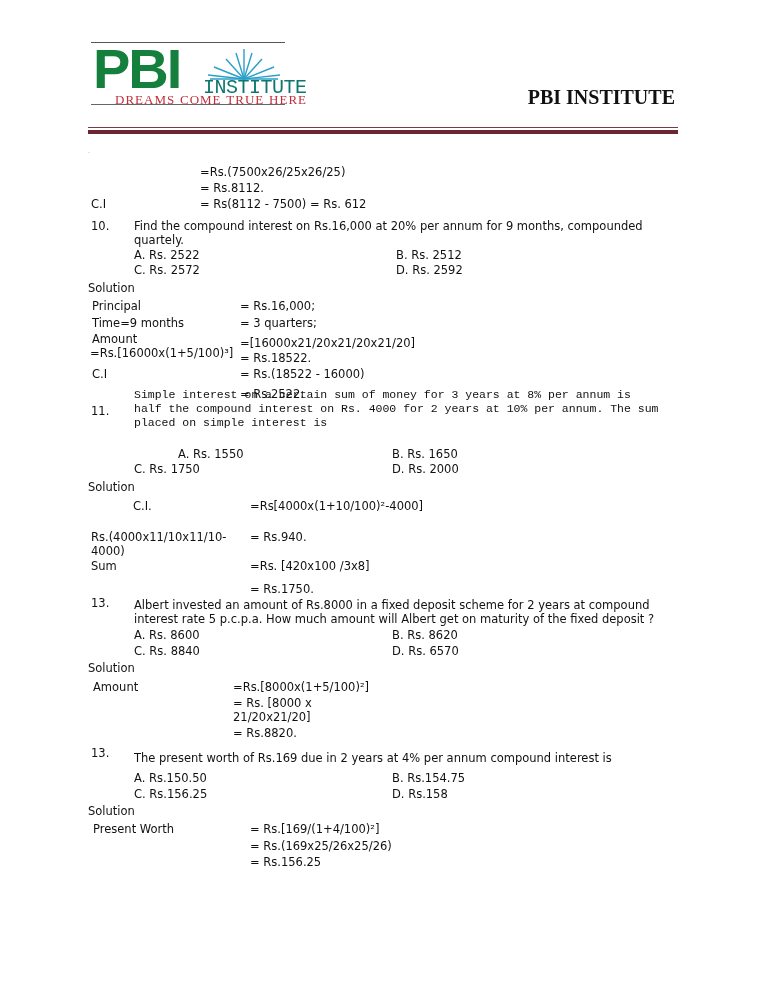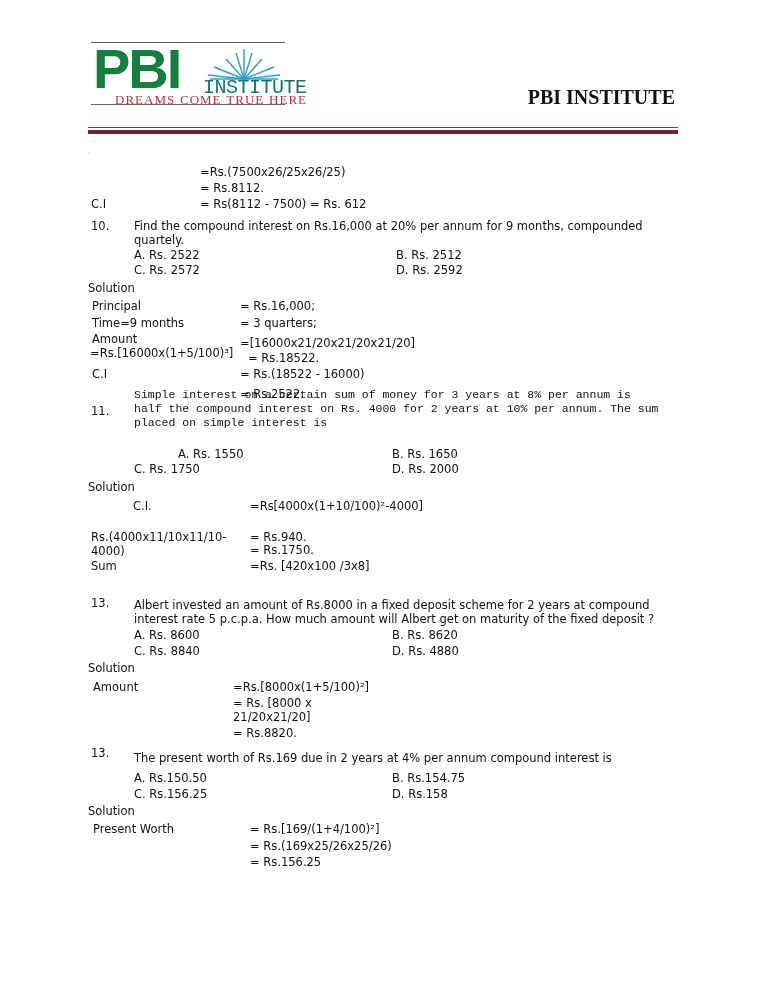--- a/index.html
+++ b/index.html
@@ -82,50 +82,50 @@
   <div class="opt" style="left:134px; top:263px;">C.  Rs. 2572</div>
   <div class="opt" style="left:396px; top:263px;">D.  Rs. 2592</div>
   <div class="lbl" style="left:88px; top:281px;">Solution</div>
   <div class="lbl" style="left:92px; top:299px;">Principal</div>
   <div class="lbl" style="left:240px; top:299px;">= Rs.16,000;</div>
   <div class="lbl" style="left:92px; top:316px;">Time=9 months</div>
   <div class="lbl" style="left:240px; top:316px;">= 3 quarters;</div>
   <div class="lbl" style="left:92px; top:332px;">Amount</div>
   <div class="lbl" style="left:240px; top:336px;">=[16000x21/20x21/20x21/20]</div>
   <div class="lbl" style="left:90px; top:346px;">=Rs.[16000x(1+5/100)³]</div>
-  <div class="lbl" style="left:248px; top:351px;">= Rs.18522.</div>
+  <div class="lbl" style="left:240px; top:351px;">= Rs.18522.</div>
   <div class="lbl" style="left:92px; top:367px;">C.I</div>
   <div class="lbl" style="left:240px; top:367px;">= Rs.(18522 - 16000)</div>
   <div class="lbl" style="left:240px; top:387px;">= Rs.2522.</div>
 </div>
 
 <div>
   <div class="num" style="top:404px;">11.</div>
   <div class="qtext" style="top:388px;font-family:Liberation Mono, monospace;">Simple interest on a certain sum of money for 3 years at 8% per annum is half the compound interest on Rs. 4000 for 2 years at 10% per annum. The sum placed on simple interest is</div>
   <div class="opt" style="left:134px; top:447px;margin-left:44px;">A.   Rs. 1550</div>
   <div class="opt" style="left:392px; top:447px;">B.  Rs. 1650</div>
   <div class="opt" style="left:134px; top:462px;">C.  Rs. 1750</div>
   <div class="opt" style="left:392px; top:462px;">D.  Rs. 2000</div>
   <div class="lbl" style="left:88px; top:480px;">Solution</div>
   <div class="lbl" style="left:91px; top:499px;margin-left:42px;">C.I.</div>
   <div class="lbl wrap" style="left:250px; top:499px; width:160px;">=Rs[4000x(1+10/100)²-4000]</div>
   <div class="lbl wrap" style="left:91px; top:530px; width:145px;">Rs.(4000x11/10x11/10-4000)</div>
   <div class="lbl" style="left:250px; top:530px;">= Rs.940.</div>
   <div class="lbl" style="left:91px; top:559px;">Sum</div>
   <div class="lbl" style="left:250px; top:559px;">=Rs. [420x100 /3x8]</div>
-  <div class="lbl" style="left:250px; top:543px;">= Rs.1750.</div>
+  <div class="lbl" style="left:250px; top:582px;">= Rs.1750.</div>
 </div>
 
 <div>
   <div class="num" style="top:596px;">13.</div>
   <div class="qtext" style="top:598px; width:540px;">Albert invested an amount of Rs.8000 in a fixed deposit scheme for 2 years at compound interest rate 5 p.c.p.a. How much amount will Albert get on maturity of the fixed deposit ?</div>
   <div class="opt" style="left:134px; top:628px;">A.  Rs. 8600</div>
   <div class="opt" style="left:392px; top:628px;">B.  Rs. 8620</div>
   <div class="opt" style="left:134px; top:644px;">C.  Rs. 8840</div>
-  <div class="opt" style="left:392px; top:644px;">D.  Rs. 4880</div>
+  <div class="opt" style="left:392px; top:644px;">D.  Rs. 6570</div>
   <div class="lbl" style="left:88px; top:661px;">Solution</div>
   <div class="lbl" style="left:93px; top:680px;">Amount</div>
   <div class="lbl" style="left:233px; top:680px;">=Rs.[8000x(1+5/100)²]</div>
   <div class="lbl wrap" style="left:233px; top:696px; width:140px;">= Rs. [8000 x 21/20x21/20]</div>
   <div class="lbl" style="left:233px; top:726px;">= Rs.8820.</div>
 </div>
 
 <div>
   <div class="num" style="top:746px;">13.</div>
   <div class="qtext" style="top:751px;">The present worth of Rs.169 due in 2 years at 4% per annum compound interest is</div>

